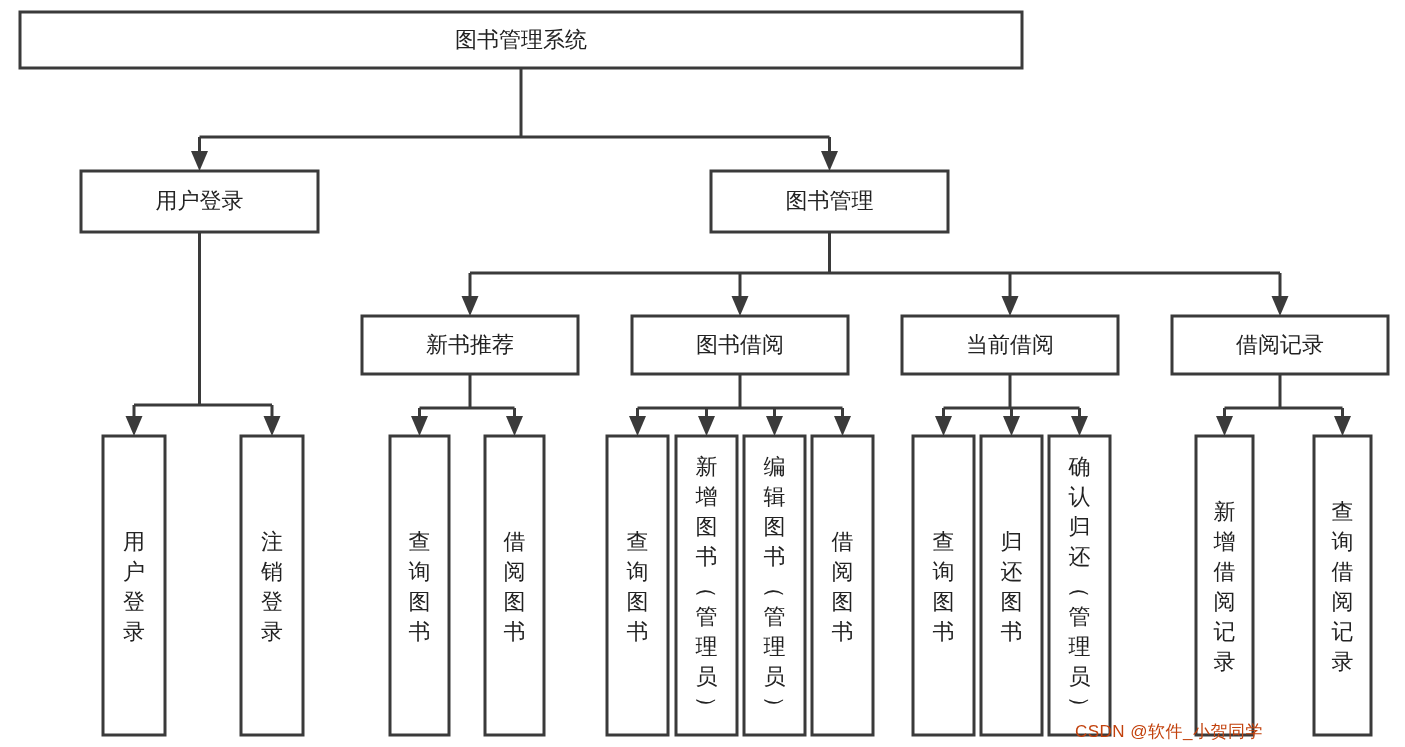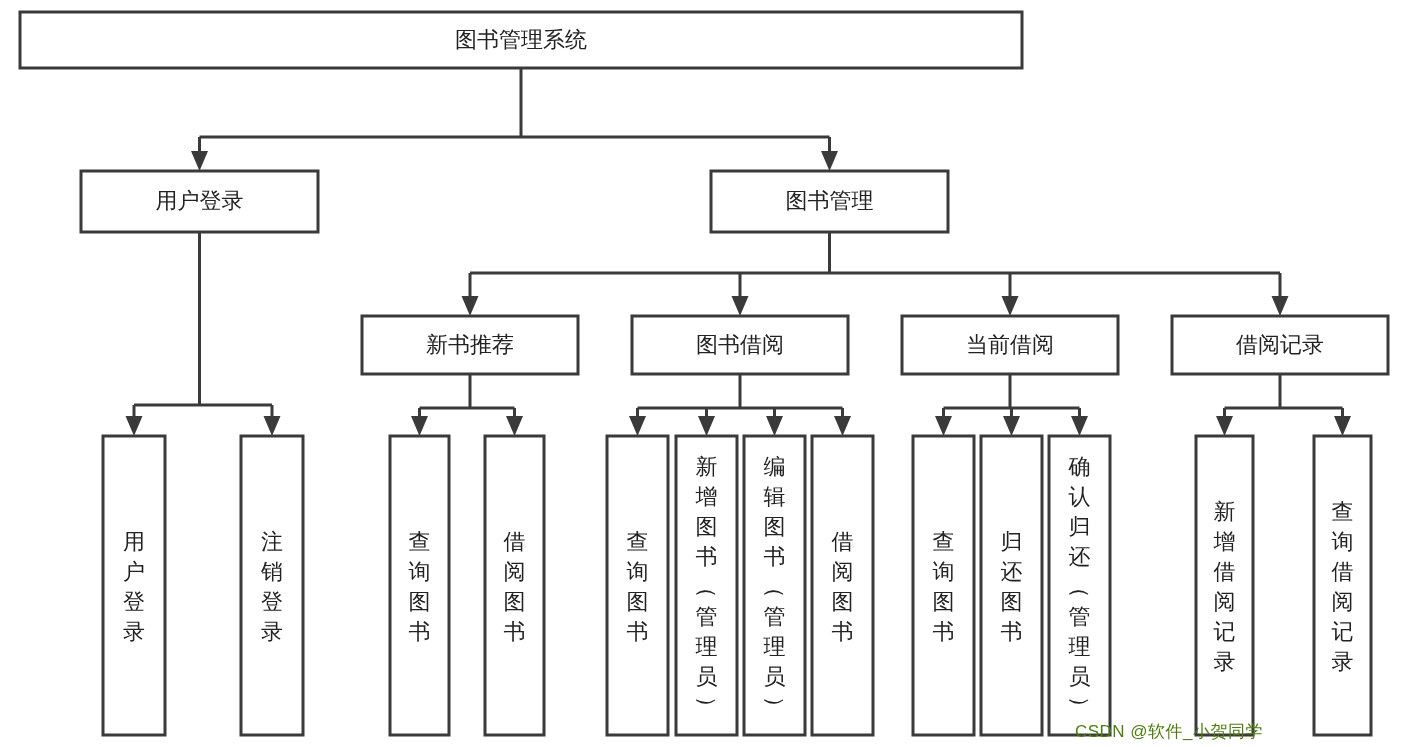--- a/index.html
+++ b/index.html
@@ -52,21 +52,21 @@
     stroke-linecap: butt;
   }
   .arrow-head {
     fill: #3a3a3a;
     stroke: none;
   }
   .watermark {
     position: absolute;
     right: 8px;
     bottom: 4px;
-    color: #4d7c0f;
+    color: #c2410c;
     font-size: 17px;
     font-family: "Liberation Sans", "DejaVu Sans", sans-serif;
     white-space: nowrap;
     letter-spacing: 0.5px;
     user-select: none;
   }
 </style>
 </head>
 <body>
 

